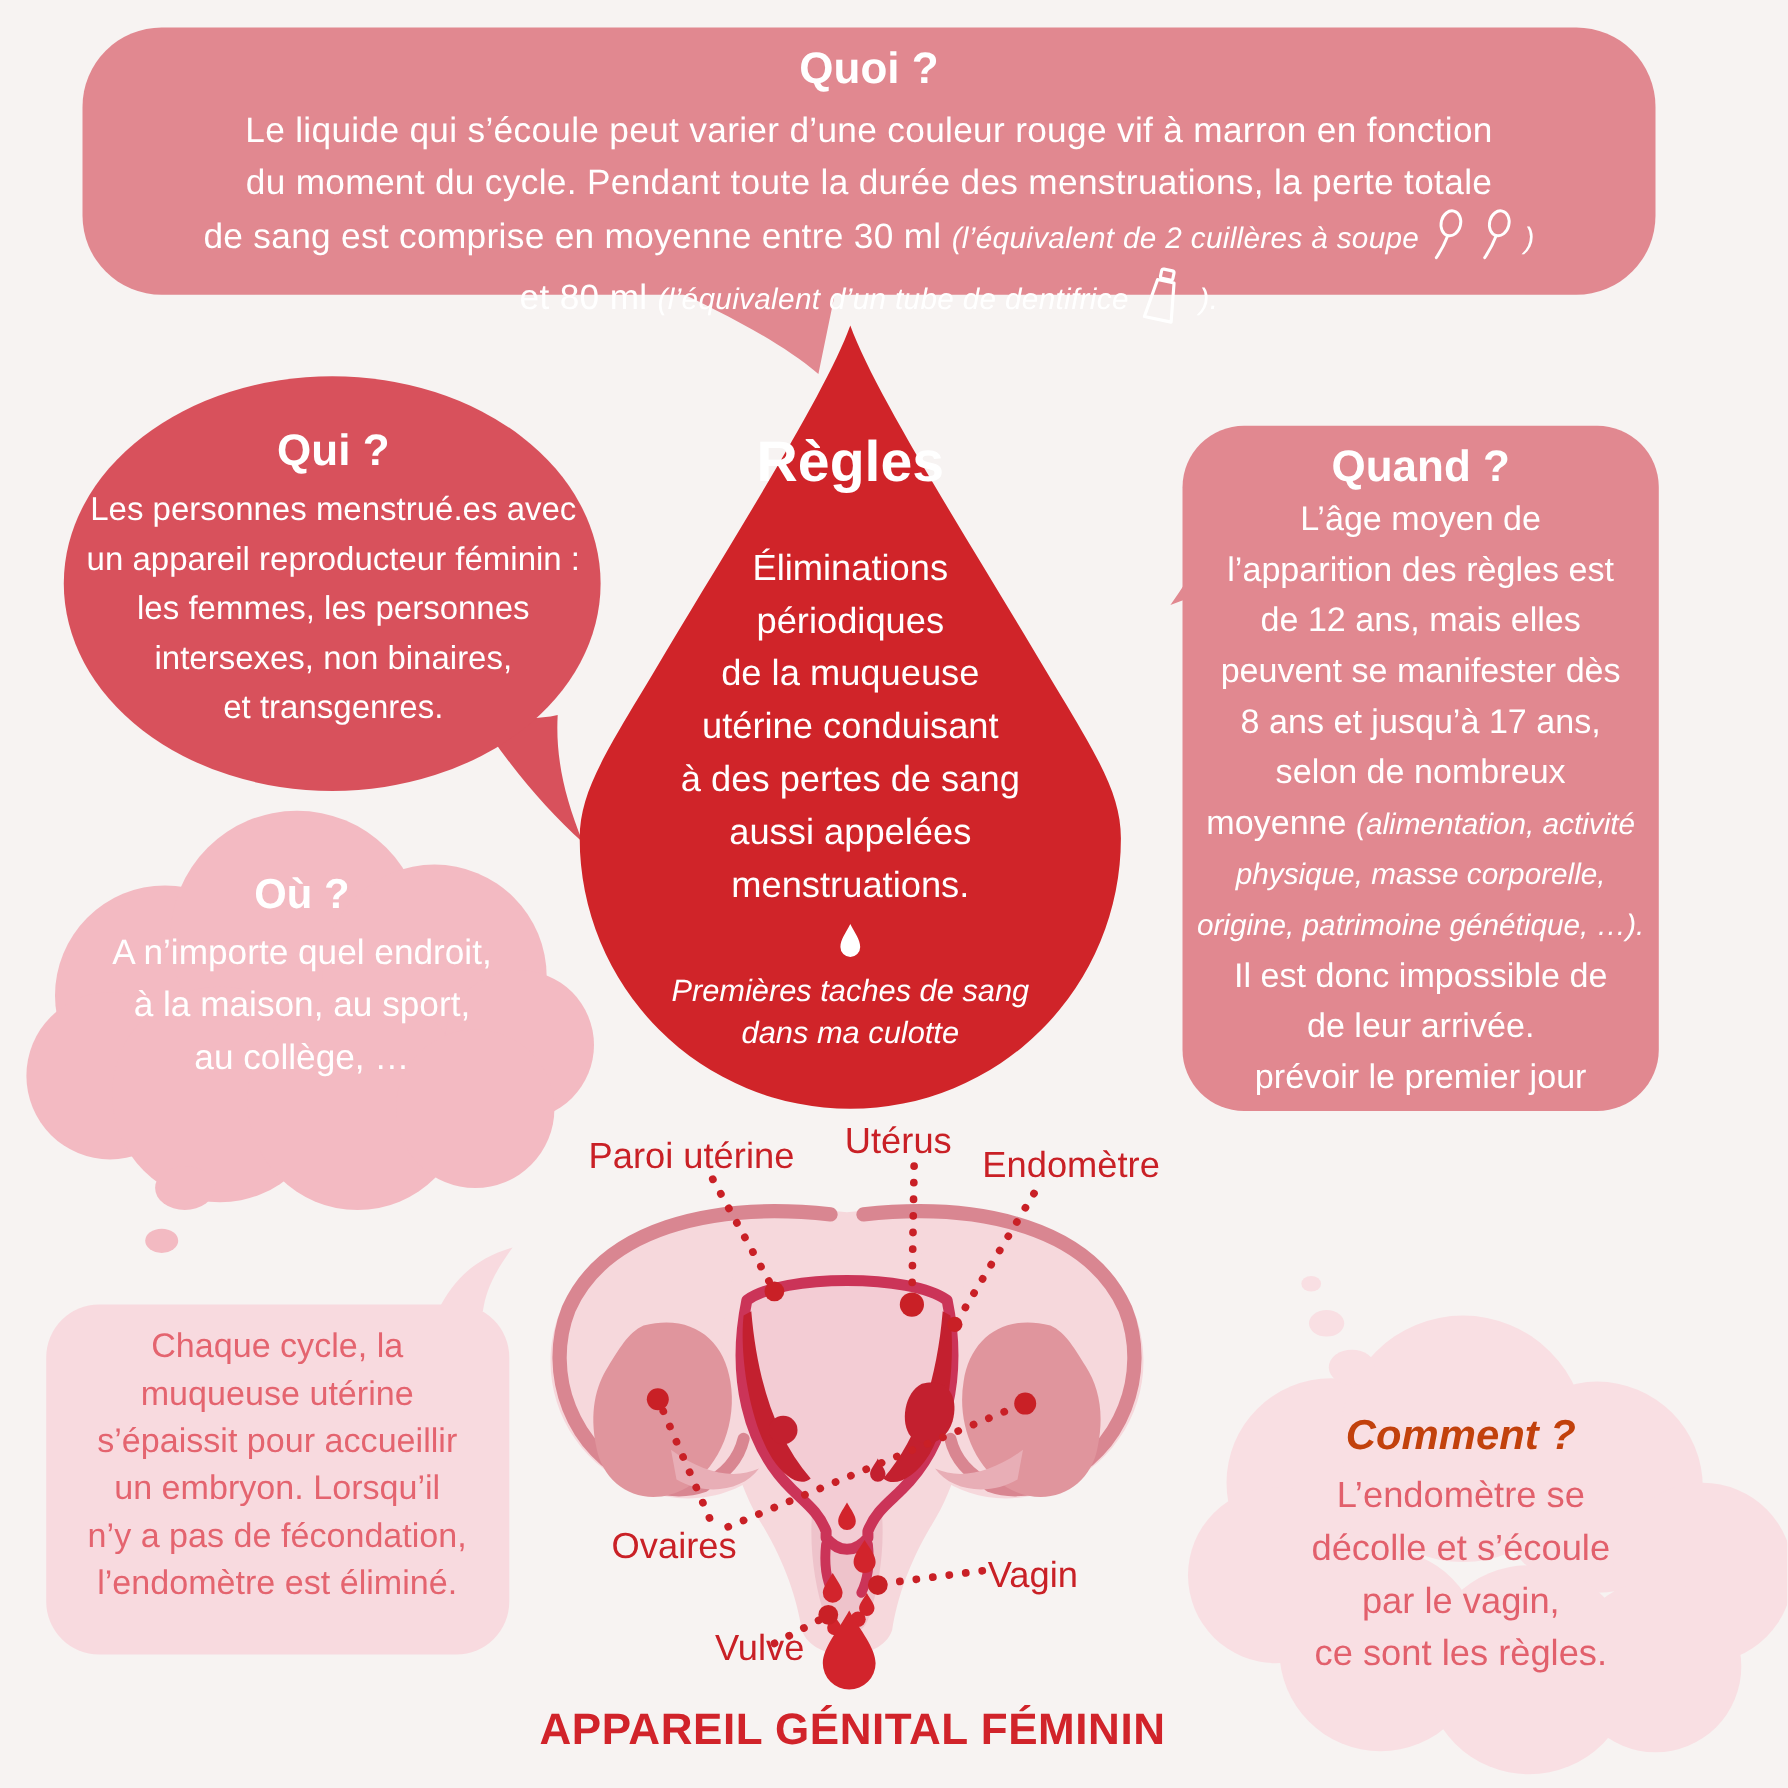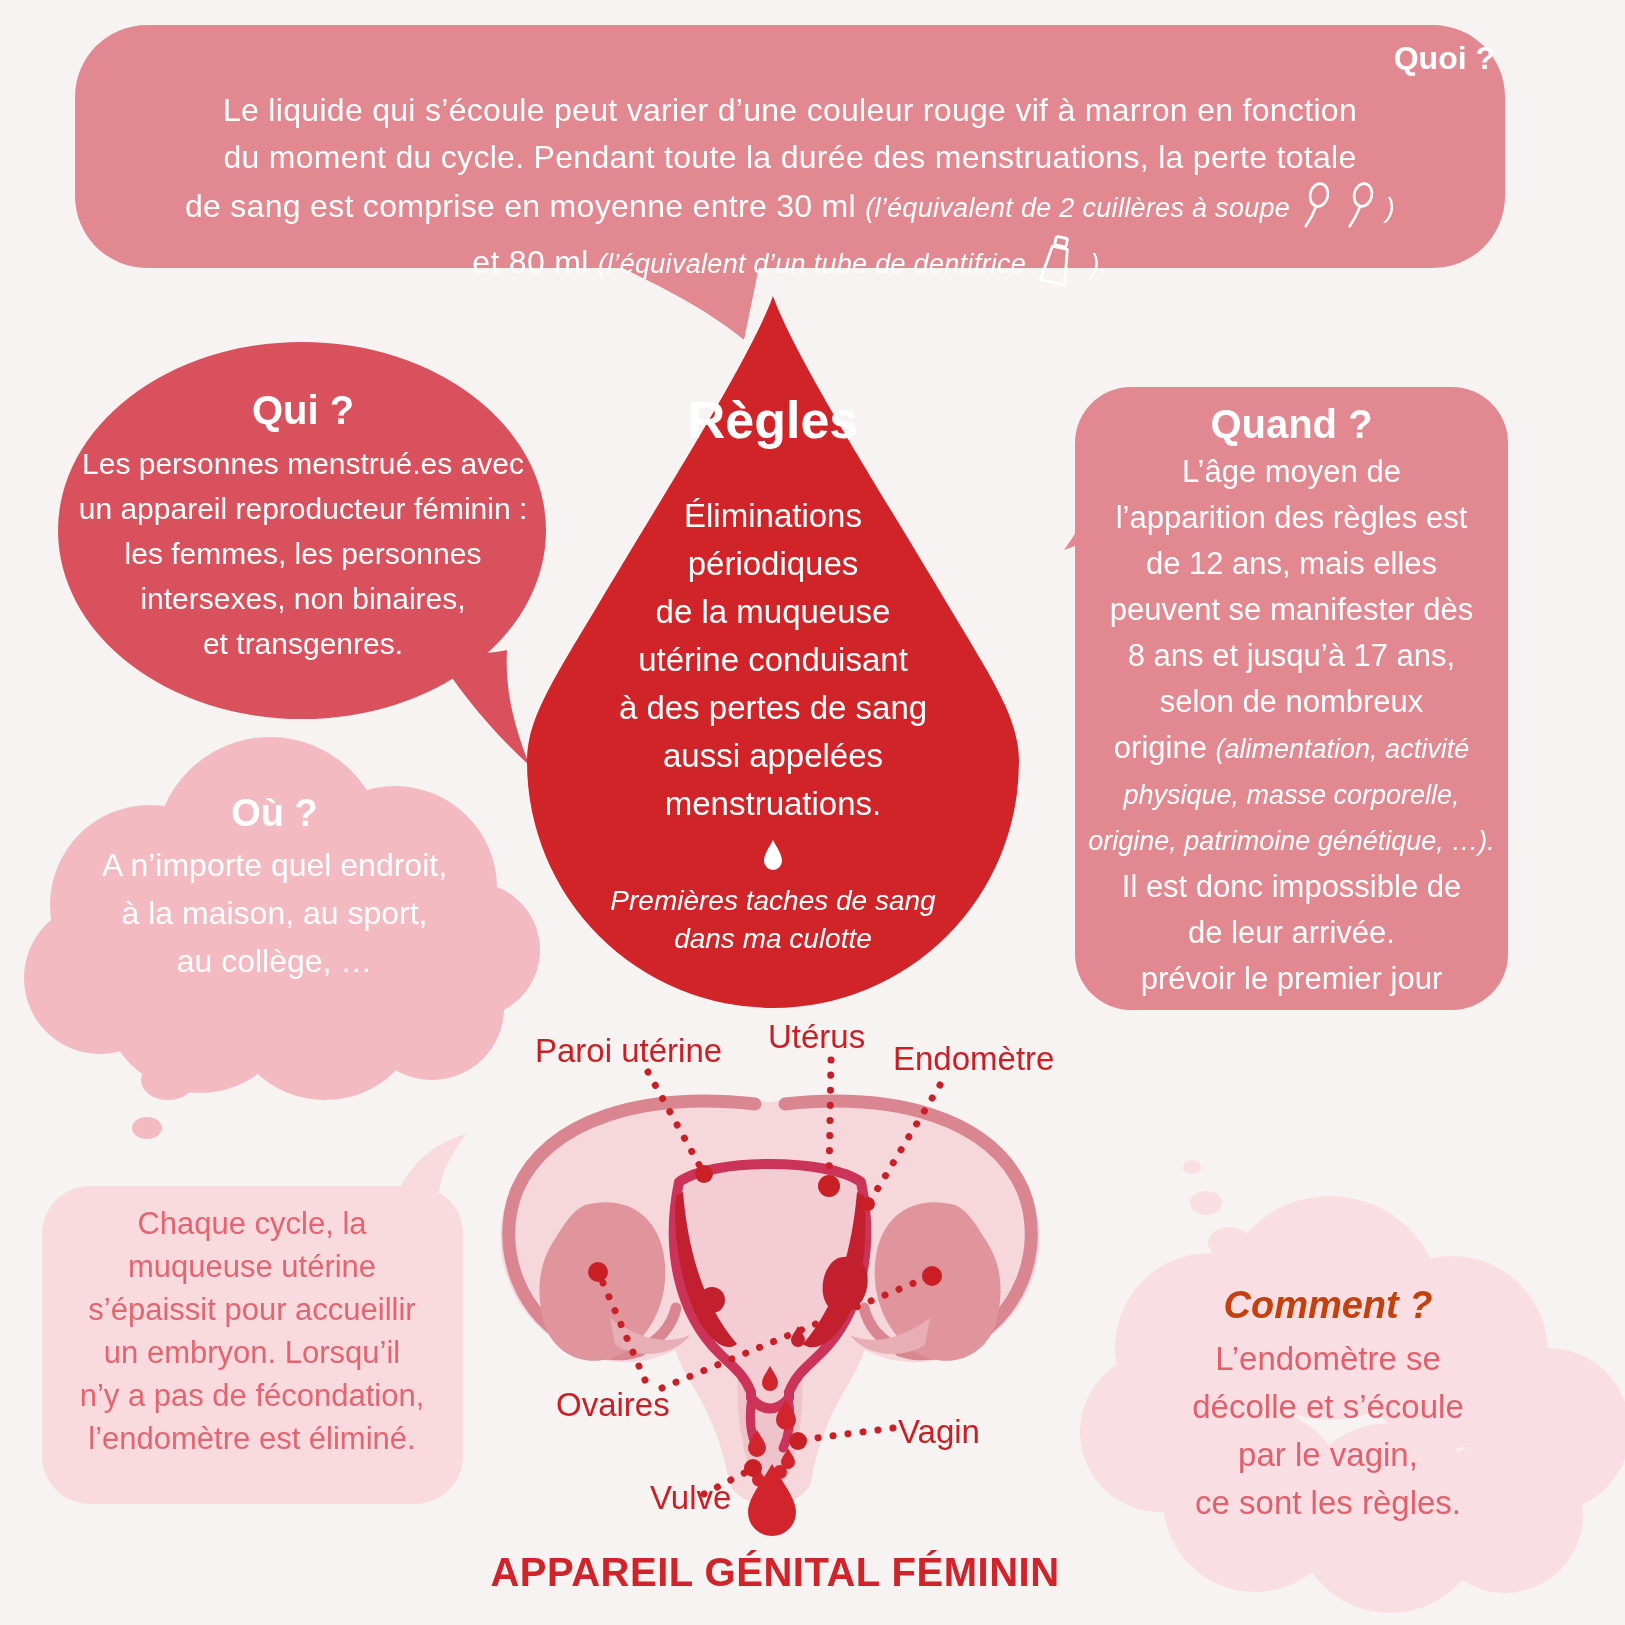--- a/index.html
+++ b/index.html
@@ -6,21 +6,21 @@
   .canvas{position:relative;width:1625px;height:1625px;overflow:hidden;background:#f7f3f2;
           font-family:"Liberation Sans",sans-serif;}
   .art{position:absolute;left:0;top:0;width:1625px;height:1625px;z-index:1;}
   .bubble{position:absolute;z-index:2;}
   .txt{position:absolute;z-index:3;text-align:center;}
   .tt{font-weight:bold;}
   .ln{white-space:nowrap;}
   
   #b-quoi{left:75px;top:25px;width:1430px;height:243px;border-radius:72px;background:#e18890;}
   #t-quoi{left:85px;top:40px;width:1410px;color:#fff;}
-  #t-quoi .tt{font-size:32px;margin-bottom:10px;text-align:right;}
+  #t-quoi .tt{font-size:40px;margin-bottom:10px;}
   #t-quoi .ln{font-size:32px;line-height:47px;letter-spacing:.3px;}
   #t-quoi .it{font-style:italic;font-size:27px;}
   .inlicon{vertical-align:-16px;margin:0 2px;}
   
   #b-qui{left:58px;top:342px;width:488px;height:377px;border-radius:50%;background:#d8515c;}
   #t-qui{left:68px;top:388px;width:470px;color:#fff;}
   #t-qui .tt{font-size:40px;margin-bottom:8px;text-align:center;}
   #t-qui .ln{font-size:30px;line-height:45px;}
   
   #t-drop{left:567px;top:390px;width:412px;color:#fff;}
@@ -232,21 +232,21 @@
   </div>
 
   <div class="txt" id="t-quand">
     <div class="tt">Quand ?</div>
     <div class="ln">L’âge moyen de</div>
     <div class="ln">l’apparition des règles est</div>
     <div class="ln">de 12 ans, mais elles</div>
     <div class="ln">peuvent se manifester dès</div>
     <div class="ln">8 ans et jusqu’à 17 ans,</div>
     <div class="ln">selon de nombreux</div>
-    <div class="ln"><span>origine </span><span class="itq">(alimentation, activité</span></div>
+    <div class="ln"><span>moyenne </span><span class="itq">(alimentation, activité</span></div>
     <div class="ln lnit">physique, masse corporelle,</div>
     <div class="ln lnit">origine, patrimoine génétique, …).</div>
     <div class="ln">Il est donc impossible de</div>
     <div class="ln">de leur arrivée.</div>
     <div class="ln">prévoir le premier jour</div>
   </div>
 
   <div class="txt" id="t-ou">
     <div class="tt">Où ?</div>
     <div class="ln">A n’importe quel endroit,</div>

